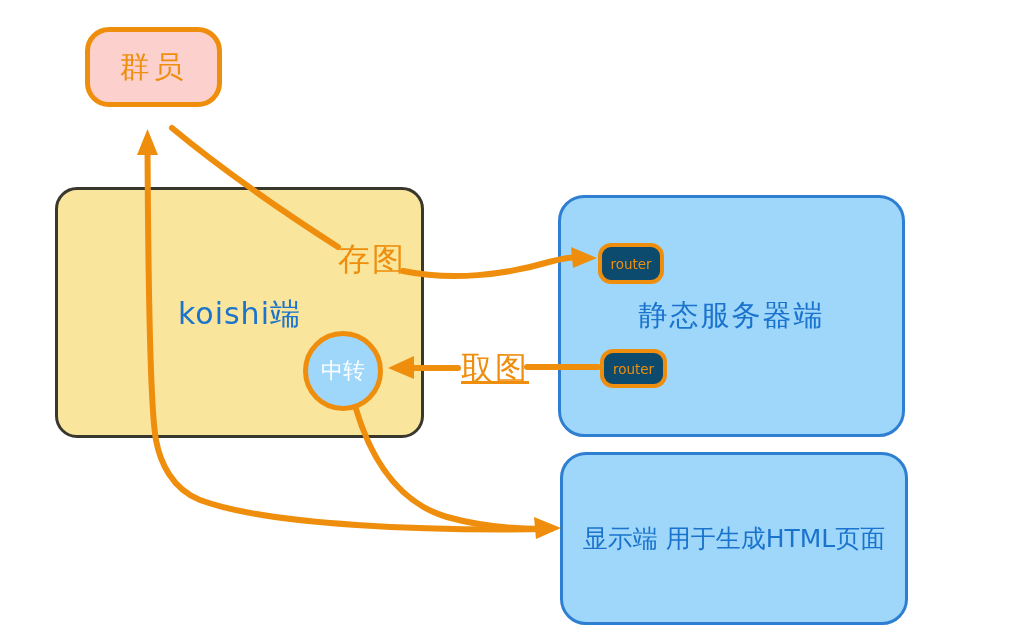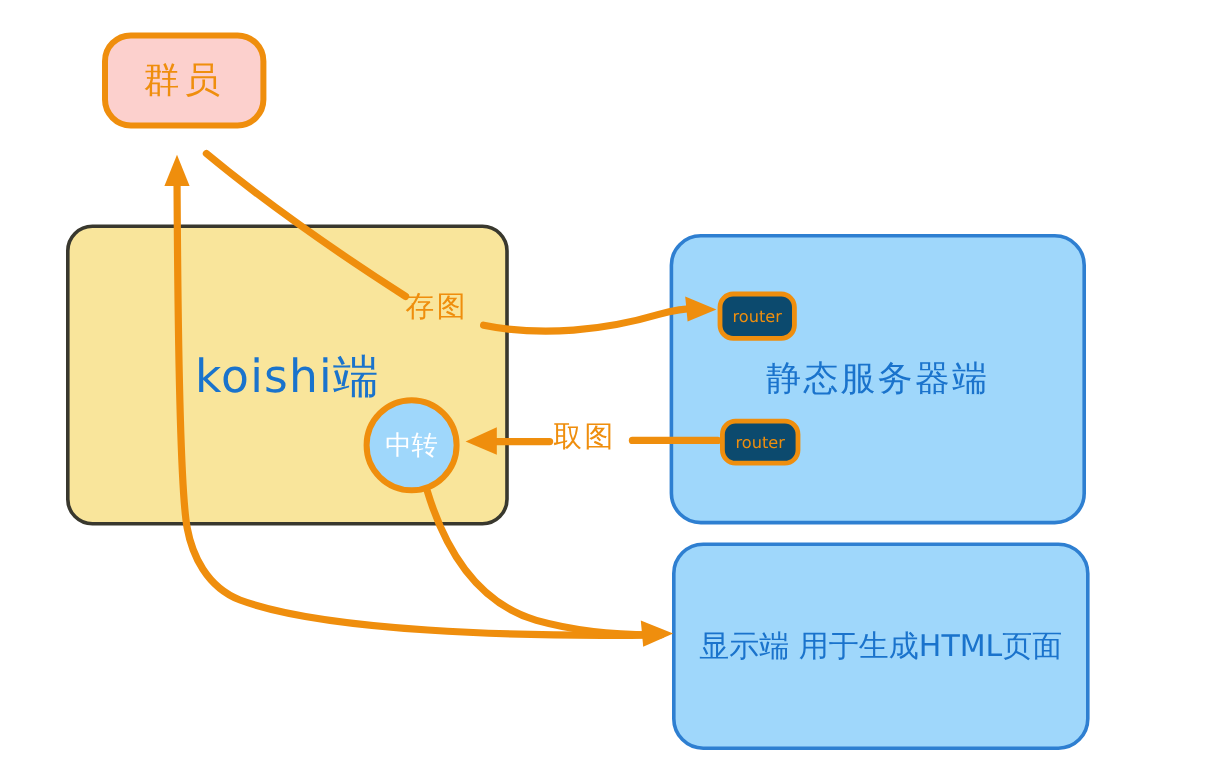--- a/index.html
+++ b/index.html
@@ -15,21 +15,21 @@
     left:85px;top:27px;width:137px;height:80px;
     background:#fcd0cd;border:5px solid #ef8e0d;border-radius:24px;z-index:2;
   }
   .member .node-label{color:#ef8e0d;font-size:30px;letter-spacing:4px;}
 
   
   .koishi{
     left:55px;top:187px;width:369px;height:251px;
     background:#f9e59b;border:3px solid #39382e;border-radius:22px;z-index:1;
   }
-  .koishi .node-label{color:#1a73cc;font-size:38px;letter-spacing:1px;position:relative;top:2px;}
+  .koishi .node-label{color:#1a73cc;font-size:30px;letter-spacing:1px;position:relative;top:2px;}
 
   
   .relay{
     left:303px;top:331px;width:80px;height:80px;
     background:#9fd7fb;border:5px solid #ef8e0d;border-radius:50%;z-index:3;
   }
   .relay .node-label{color:#ffffff;font-size:22px;}
 
   
   .static-server{
@@ -48,24 +48,24 @@
   
   .router{
     background:#0c4a6e;border:4px solid #ef8e0d;border-radius:13px;z-index:4;
   }
   .router .node-label{color:#ef8e0d;font-size:13.5px;}
   .router-top{left:598px;top:243px;width:66px;height:41px;}
   .router-bottom{left:600px;top:349px;width:67px;height:39px;}
 
   
   .edge-label{
-    position:absolute;color:#ef8e0d;font-size:24px;letter-spacing:2px;z-index:6;line-height:1;
+    position:absolute;color:#ef8e0d;font-size:32px;letter-spacing:2px;z-index:6;line-height:1;
   }
   .save-label{left:338px;top:243px;}
-  .fetch-label{left:461px;top:352px;}
+  .fetch-label{left:461px;top:352px;text-decoration:underline;}
 
   
   .arrows{position:absolute;left:0;top:0;width:1024px;height:641px;z-index:5;pointer-events:none;}
   .arrows path{fill:none;stroke:#ef8e0d;stroke-width:6;stroke-linecap:round;}
   .arrows polygon{fill:#ef8e0d;stroke:none;}
 </style>
 </head>
 <body>
 
 <div class="canvas">

